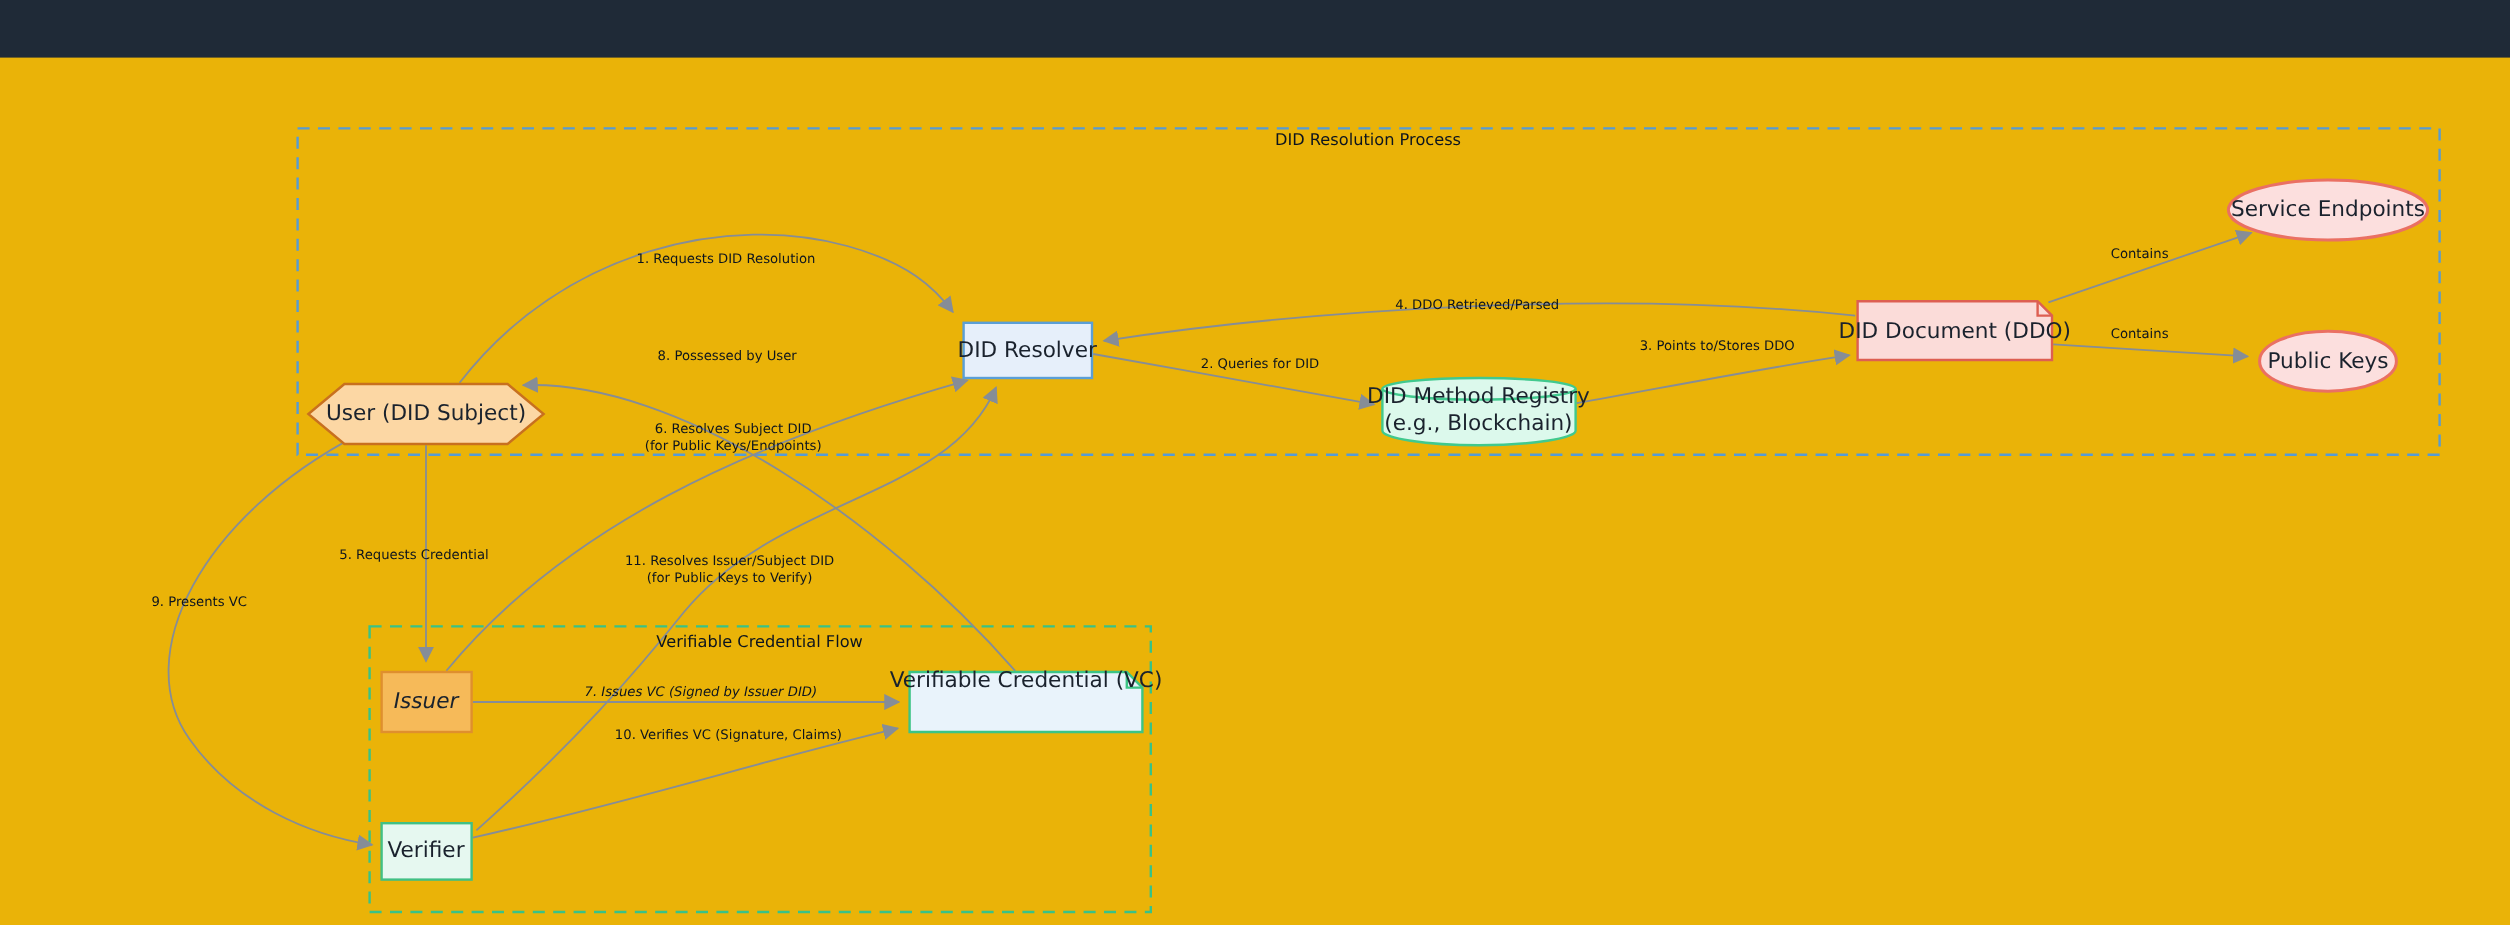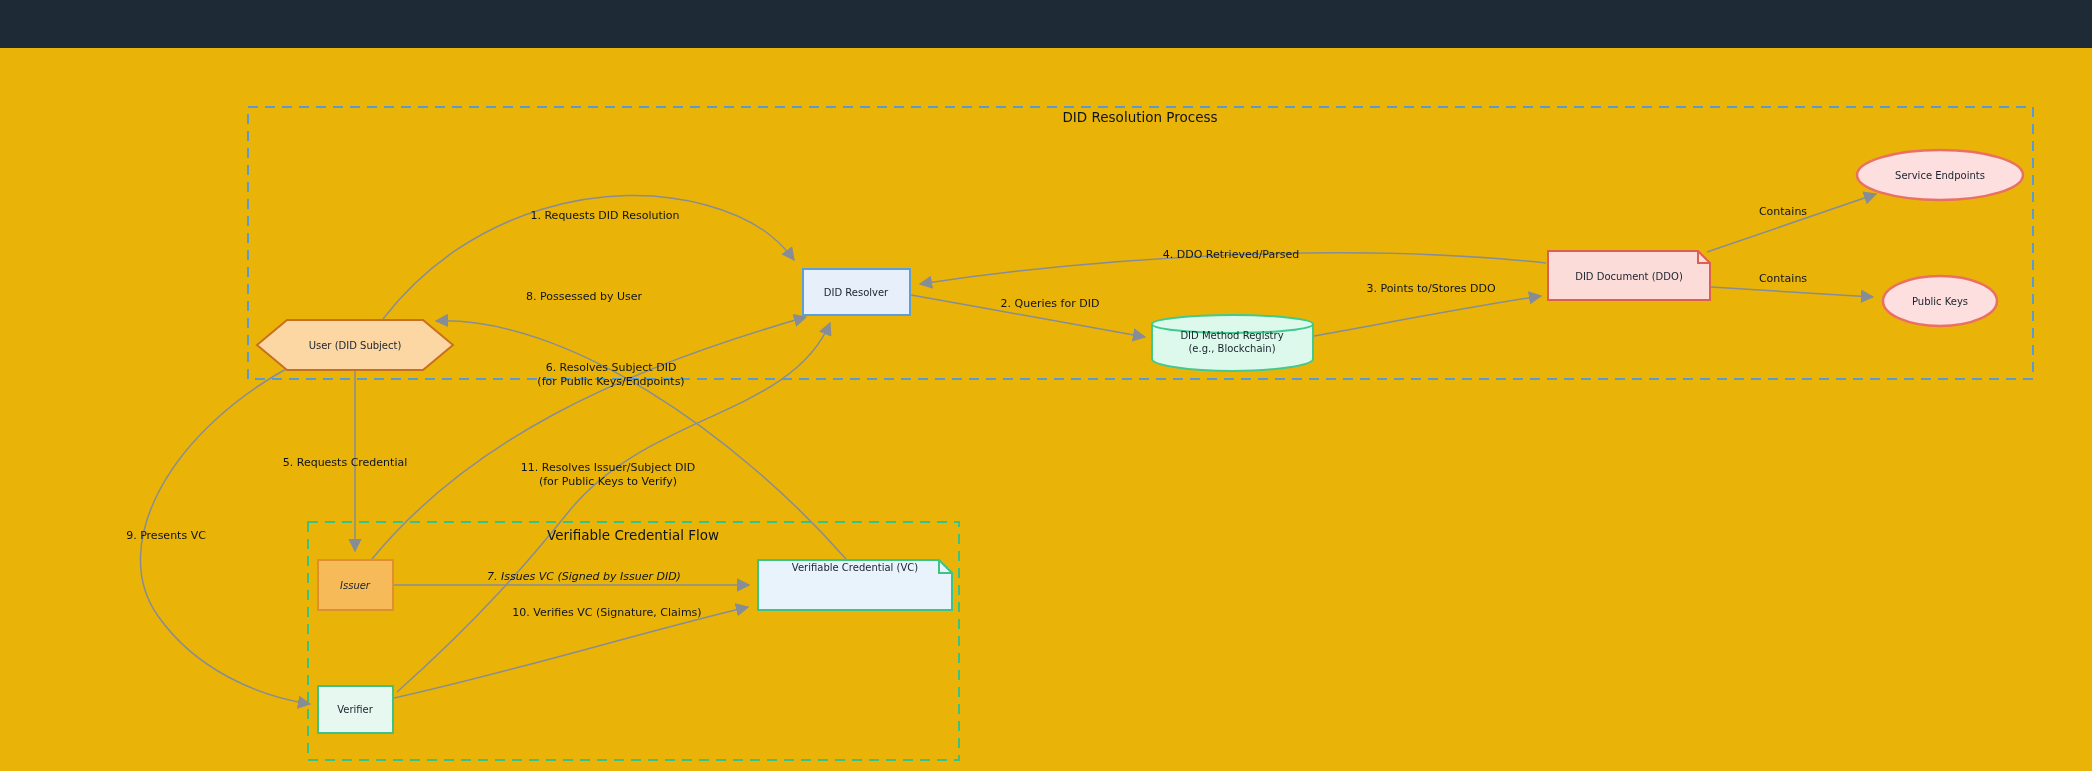--- a/index.html
+++ b/index.html
@@ -4,21 +4,21 @@
 <style>
   html,body{margin:0;padding:0;background:#1f2a37;}
   .stage{
     position:relative;width:2092px;height:771px;overflow:hidden;
     background:#eab308;font-family:"DejaVu Sans",sans-serif;margin-top:48px;
   }
   .stage svg{position:absolute;left:0;top:0;}
   .lbl{position:absolute;transform:translate(-50%,-50%);text-align:center;
        white-space:nowrap;line-height:1.3;pointer-events:none;}
   .edge-lbl{font-size:11px;color:#0c141f;}
-  .node-lbl{font-size:10px;color:#1a222d;}
+  .node-lbl{font-size:18px;color:#1a222d;}
   .cluster-title{font-size:13.5px;color:#0c141f;}
 </style>
 </head>
 <body>
 
 <div class="stage">
 
   <svg width="2092" height="771" viewBox="0 0 2092 771">
     <defs>
       <marker id="arrow" viewBox="0 0 10 10" refX="9" refY="5" markerWidth="9" markerHeight="9" orient="auto-start-reverse">
@@ -88,26 +88,26 @@
   <div class="lbl node-lbl" style="left:855px;top:519px;">Verifiable Credential (VC)</div>
   <div class="lbl node-lbl" style="left:355px;top:661px;">Verifier</div>
 
   <div class="lbl edge-lbl" style="left:605px;top:168px;">1. Requests DID Resolution</div>
   <div class="lbl edge-lbl" style="left:1050px;top:256px;">2. Queries for DID</div>
   <div class="lbl edge-lbl" style="left:1431px;top:241px;">3. Points to/Stores DDO</div>
   <div class="lbl edge-lbl" style="left:1231px;top:207px;">4. DDO Retrieved/Parsed</div>
   <div class="lbl edge-lbl" style="left:1783px;top:164px;">Contains</div>
   <div class="lbl edge-lbl" style="left:1783px;top:231px;">Contains</div>
   <div class="lbl edge-lbl" style="left:345px;top:415px;">5. Requests Credential</div>
-  <div class="lbl edge-lbl" style="left:611px;top:327px;">
+  <div class="lbl edge-lbl" style="left:611px;top:317px;">
     <div>6. Resolves Subject DID</div>
     <div>(for Public Keys/Endpoints)</div>
   </div>
   <div class="lbl edge-lbl" style="left:584px;top:529px;font-style:italic;">7. Issues VC (Signed by Issuer DID)</div>
-  <div class="lbl edge-lbl" style="left:584px;top:249px;text-align:right;">8. Possessed by User</div>
-  <div class="lbl edge-lbl" style="left:166px;top:488px;">9. Presents VC</div>
+  <div class="lbl edge-lbl" style="left:606px;top:249px;text-align:right;">8. Possessed by User</div>
+  <div class="lbl edge-lbl" style="left:166px;top:454px;">9. Presents VC</div>
   <div class="lbl edge-lbl" style="left:607px;top:565px;text-align:right;">10. Verifies VC (Signature, Claims)</div>
   <div class="lbl edge-lbl" style="left:608px;top:427px;">
     <div>11. Resolves Issuer/Subject DID</div>
     <div>(for Public Keys to Verify)</div>
   </div>
 
 </div>
 
 </body></html>

